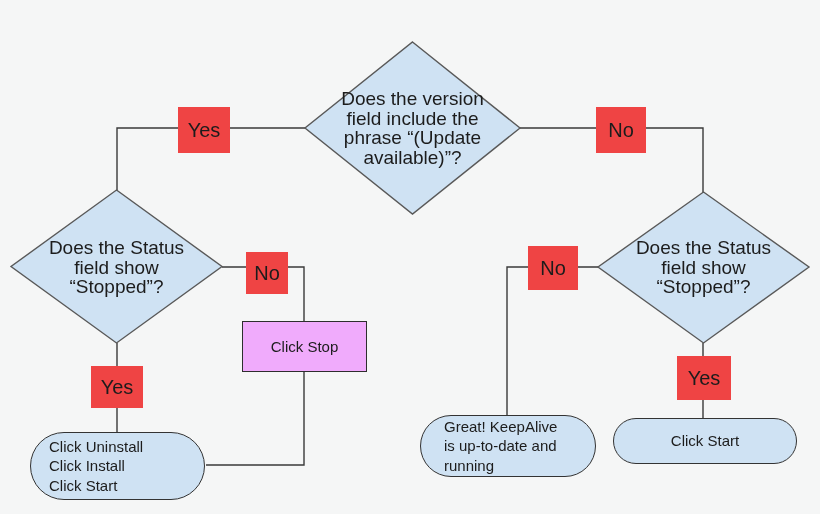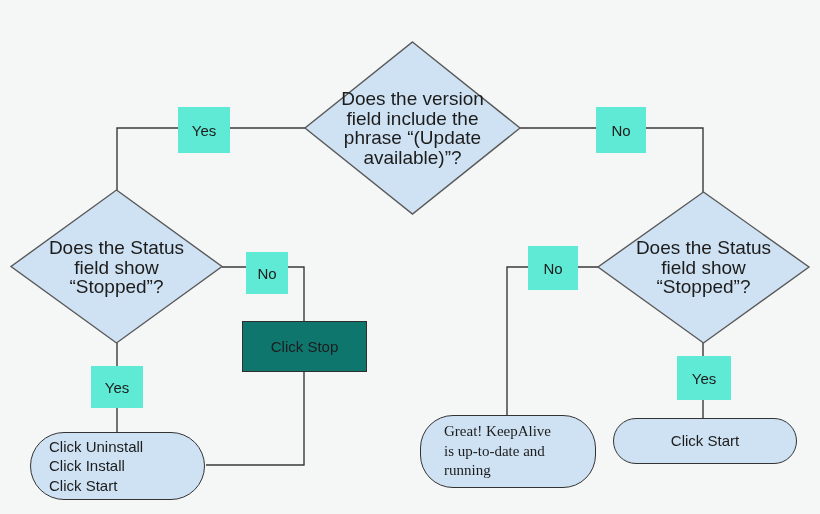--- a/index.html
+++ b/index.html
@@ -25,21 +25,21 @@
   .diamond { fill: #cfe2f3; stroke: #595959; stroke-width: 1.4; }
   .node-text {
     position: absolute;
     text-align: center;
     font-size: 19px;
     line-height: 19.5px;
     white-space: pre-line;
   }
   .process {
     position: absolute;
-    background: #0f766e;
+    background: #f0abfc;
     border: 1.6px solid #2e2e2e;
     display: flex;
     align-items: center;
     justify-content: center;
     font-size: 15px;
     box-sizing: border-box;
   }
   .terminal {
     position: absolute;
     background: #cfe2f3;
@@ -48,25 +48,25 @@
     display: flex;
     align-items: center;
     font-size: 15px;
     line-height: 19.5px;
     white-space: pre-line;
   }
   .terminal.left-text { justify-content: flex-start; text-align: left; }
   .terminal.center-text { justify-content: center; text-align: center; }
   .edge-label {
     position: absolute;
-    background: #5eead4;
+    background: #ef4444;
     display: flex;
     align-items: center;
     justify-content: center;
-    font-size: 15px;
+    font-size: 20px;
   }
 </style>
 </head>
 <body>
 
 <div class="canvas">
 
   <svg class="layer" viewBox="0 0 820 514">
 
     <polyline class="edge" points="305,128 117,128 117,191"></polyline>
@@ -98,18 +98,18 @@
 “Stopped”?</div>
   <div class="node-text" style="left:626px; top:238px; width:155px;">Does the Status
 field show
 “Stopped”?</div>
 
   <div class="process" style="left:242px; top:321px; width:125px; height:51px;">Click Stop</div>
 
   <div class="terminal left-text" style="left:30px; top:432px; width:175px; height:68px; border-radius:34px; padding-left:18px;">Click Uninstall
 Click Install
 Click Start</div>
-  <div class="terminal left-text" style="left:420px; top:415px; width:176px; height:73px; border-radius:33px; padding-left:23px;font-family:Liberation Serif, serif;">Great! KeepAlive
+  <div class="terminal left-text" style="left:420px; top:415px; width:176px; height:62px; border-radius:33px; padding-left:23px;">Great! KeepAlive
 is up-to-date and
 running</div>
   <div class="terminal center-text" style="left:613px; top:418px; width:184px; height:46px; border-radius:23px;">Click Start</div>
 
 </div>
 
 </body></html>

